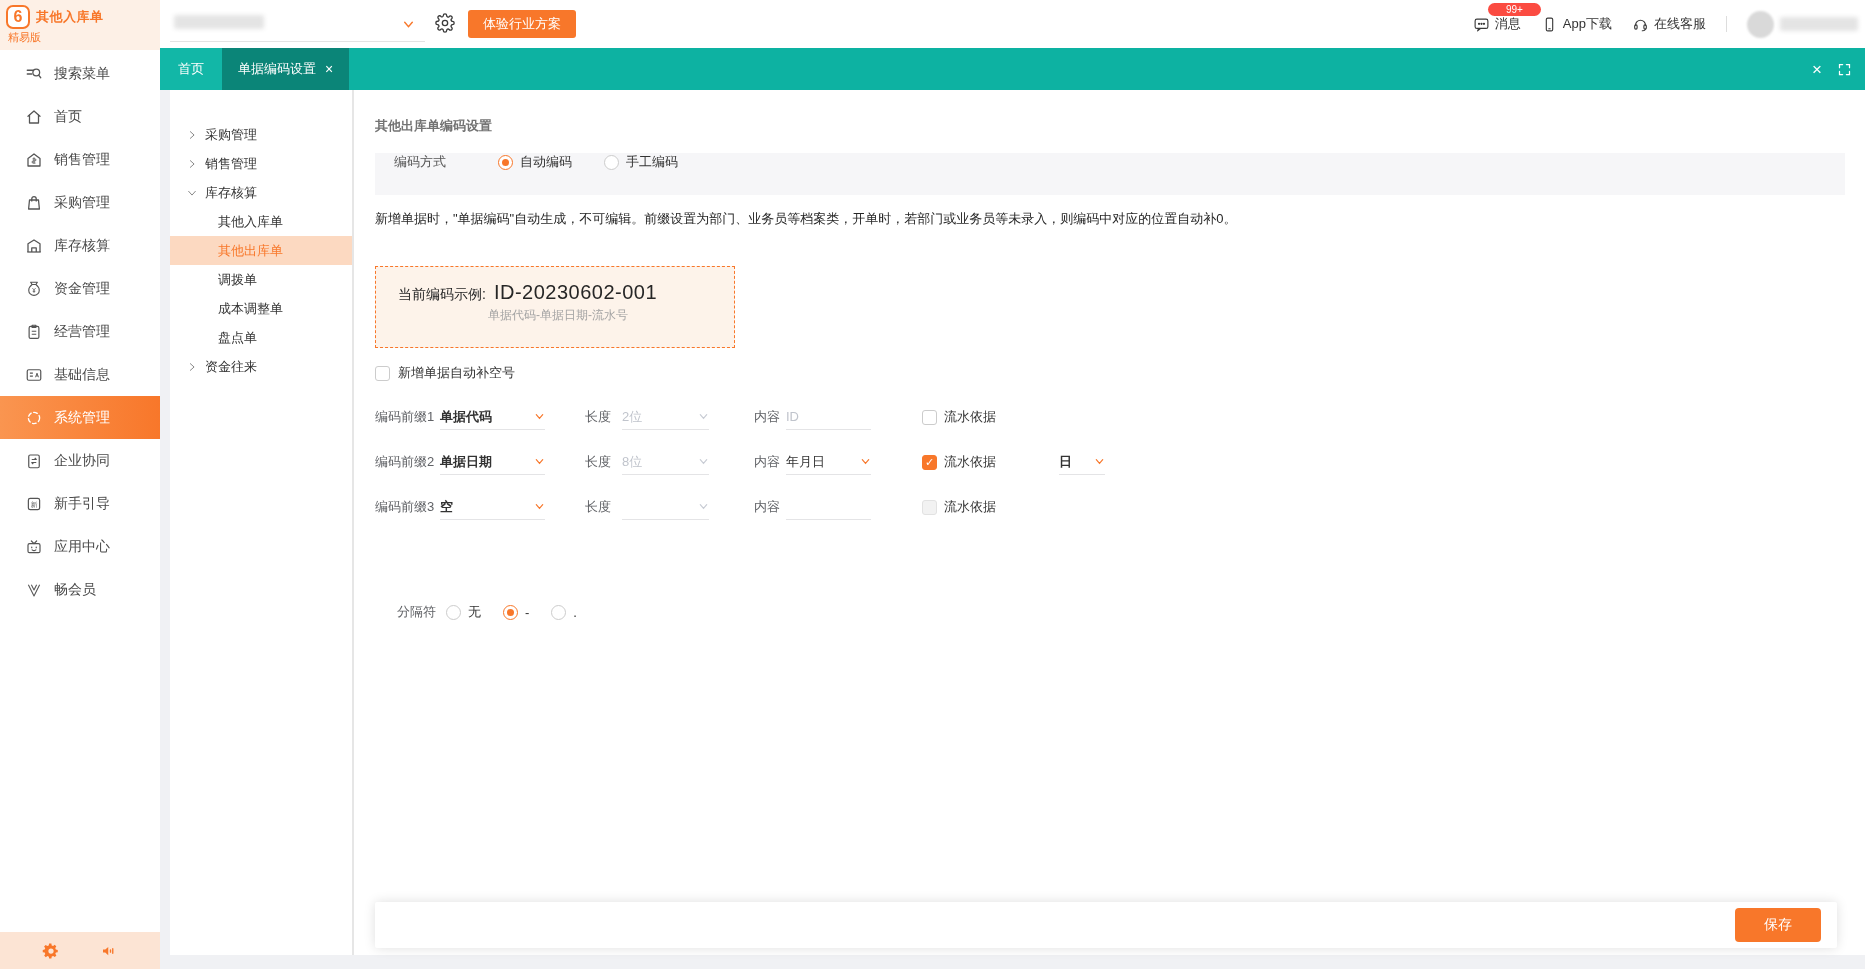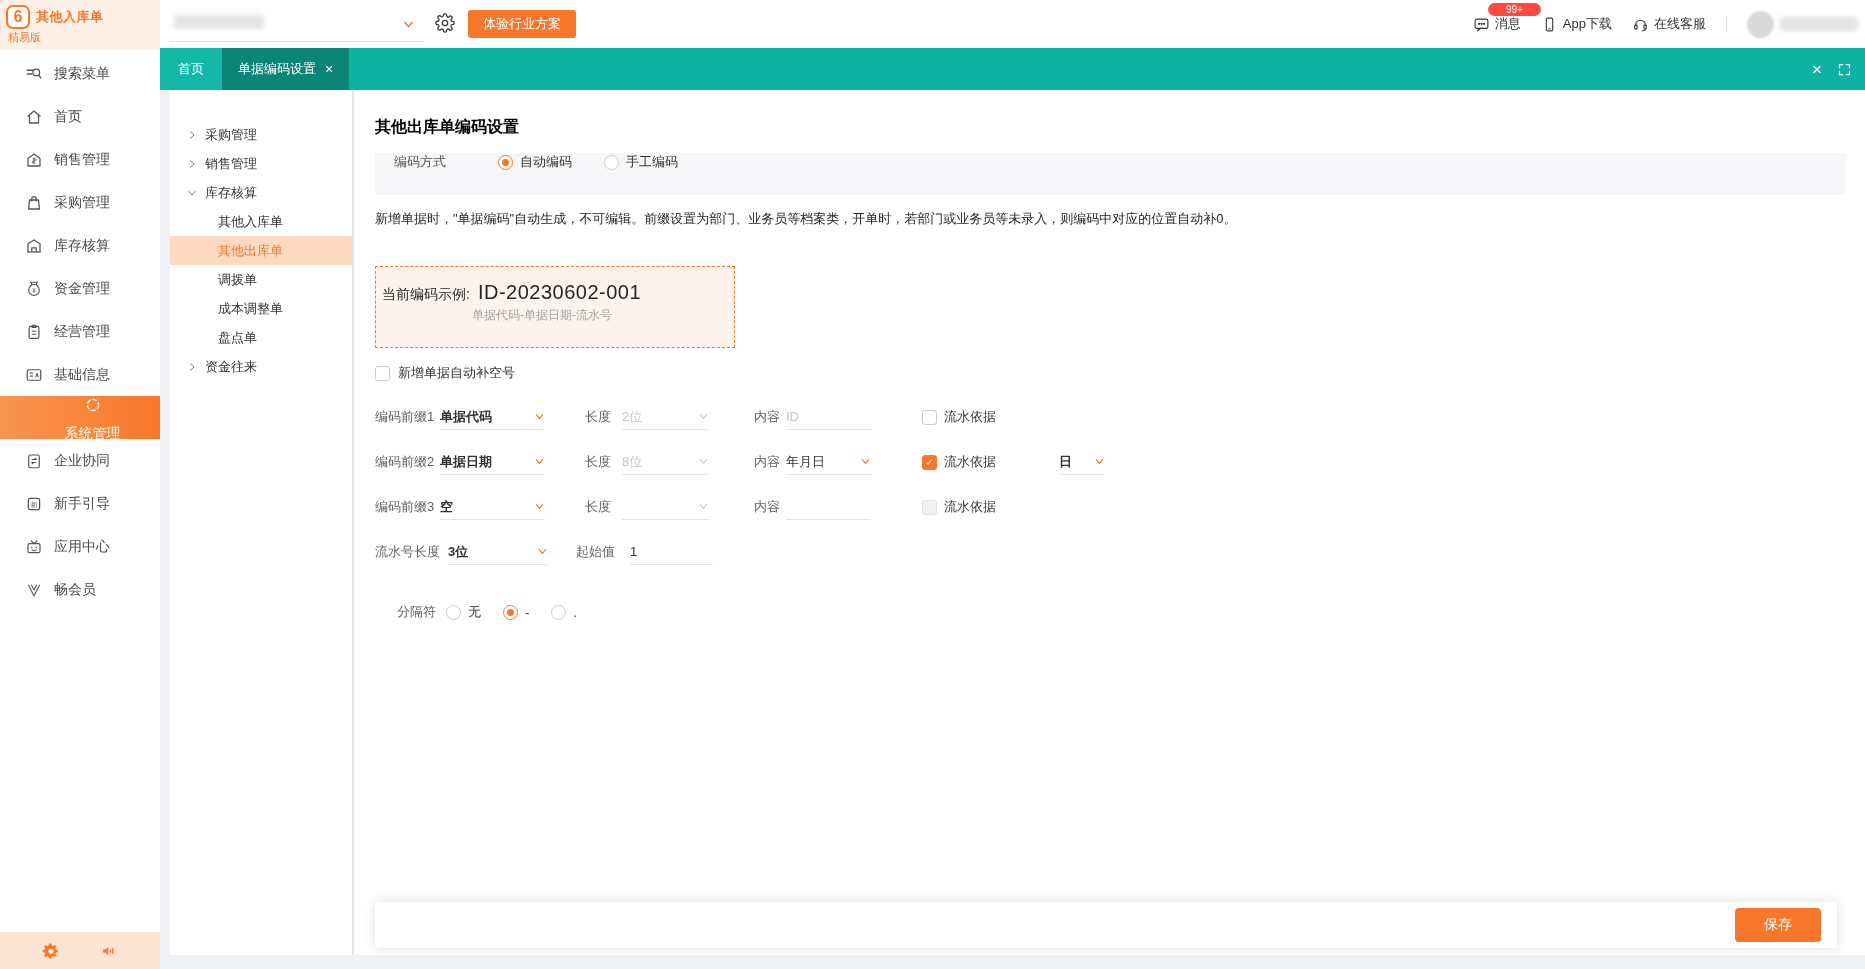--- a/index.html
+++ b/index.html
@@ -13,21 +13,21 @@
   .logo-row { display:flex; align-items:center; gap:6px; }
   .logo-badge { width:24px; height:24px; border-radius:7px; background:#fff; color:#f8772a;
                 display:flex; align-items:center; justify-content:center; font-weight:bold; font-size:16px;
                 border:2px solid #f8772a; }
   .brand-name { color:#f8772a; font-weight:bold; font-size:13px; letter-spacing:0.5px; }
   .edition { color:#f8772a; font-size:11px; margin:1px 0 0 2px; }
   .side-menu { position:absolute; top:52px; left:0; right:0; }
   .side-item { height:43px; display:flex; align-items:center; gap:11px; padding-left:25px;
                color:#4a4a4a; font-size:14px; cursor:pointer; }
   .side-item .sicon { width:18px; height:18px; display:flex; align-items:center; color:#555; }
-  .side-item.active { background:linear-gradient(90deg,#fa9550,#f8772a); color:#fff;flex-direction:column; }
+  .side-item.active { background:linear-gradient(90deg,#fa9550,#f8772a); color:#fff; }
   .side-item.active .sicon { color:#fff; }
   .sidebar-bottom { position:absolute; bottom:0; left:0; right:0; height:37px; background:#fce4d4;
                     display:flex; align-items:center; justify-content:space-around; padding:0 22px; }
   .sidebar-bottom .bicon { color:#f8772a; width:18px; height:18px; cursor:pointer; }
 
   
   .topbar { position:absolute; left:160px; top:0; width:1705px; height:48px; background:#fff; z-index:5; }
   .company-select { position:absolute; left:10px; top:6px; width:255px; height:36px; cursor:pointer;
                     border-bottom:1px solid #e3e3e3; }
   .blur-block { display:inline-block; height:14px; background:#e4e4e4; border-radius:2px; filter:blur(2px); }
@@ -61,31 +61,31 @@
   .submenu { position:absolute; left:170px; top:90px; width:182px; height:865px; background:#fff; z-index:4;
              padding-top:30px; }
   .sm-item { height:29px; display:flex; align-items:center; font-size:13px; color:#333; cursor:pointer; }
   .sm-item .smchev { width:10px; height:10px; margin:0 8px 0 17px; color:#8a8a8a; display:flex; }
   .sm-item.child { padding-left:48px; }
   .sm-item.selected { background:#fcd9c1; color:#f8772a; }
 
   
   .main-divider { position:absolute; left:352px; top:90px; width:2px; height:865px; background:#e6e6e6; z-index:5; }
   .main { position:absolute; left:354px; top:90px; width:1511px; height:865px; background:#fff; z-index:3; }
-  .page-title { position:absolute; left:21px; top:27px; font-size:16px; font-weight:bold; color:#000000; }
+  .page-title { position:absolute; left:21px; top:27px; font-size:13px; font-weight:bold; color:#737373; }
   .mode-bar { position:absolute; left:21px; top:63px; right:20px; height:42px; background:#f6f6f8;
               display:flex; align-items:flex-start; padding-left:19px; font-size:13px; }
   .mode-label { color:#555; margin-right:52px; }
   .radio-opt { display:flex; align-items:center; gap:7px; margin-right:32px; cursor:pointer; color:#333; }
   .radio { width:15px; height:15px; border-radius:50%; border:1px solid #ccc; background:#fff; position:relative; flex:0 0 15px; }
   .radio.sel { border-color:#f8772a; }
   .radio.sel::after { content:""; position:absolute; left:3px; top:3px; width:7px; height:7px; border-radius:50%; background:#f8772a; }
   .desc { position:absolute; left:21px; top:120px; font-size:13px; color:#262626; }
   .example-box { position:absolute; left:21px; top:176px; width:360px; height:82px; background:#fdf3ea;
-                 border:1px dashed #f8772a; padding:14px 0 0 6px; }
+                 border:1px dashed #f8772a; padding:14px 0 0 22px; }
   .example-line { display:flex; align-items:baseline; gap:8px; }
   .example-label { font-size:14px; color:#262626; }
   .example-code { font-size:20px; color:#262626; font-weight:500; letter-spacing:0.5px; }
   .example-hint { font-size:12px; color:#a3a3a3; margin:3px 0 0 90px; }
   .autofill-row { position:absolute; left:21px; top:274px; display:flex; align-items:center; gap:8px;
                   font-size:13px; color:#333; }
   .cb { width:15px; height:15px; border:1px solid #ccc; border-radius:3px; background:#fff; flex:0 0 15px;
         display:flex; align-items:center; justify-content:center; cursor:pointer; }
   .cb.checked { background:#f8772a; border-color:#f8772a; }
   .cb.checked::after { content:"✓"; color:#fff; font-size:11px; line-height:1; }
@@ -519,33 +519,20 @@
               <path d="M5 8l7 8 7-8"></path>
             </svg>
           </span>
       </span>
       <span class="ml-cont">内容</span>
       <input class="uinput w85 ml-ctrl3" style="">
       <span class="cb disabled ml-cb"></span>
       <span class="serial-lab">流水依据</span>
     </div>
 
-    <div class="frow r4">
-      <span class="flabel">流水号长度</span>
-      <span class="uctrl bold w100 ml-r4ctrl">
-        <span>3位</span>
-        <span class="chev">
-            <svg width="11" height="11" viewBox="0 0 24 24" fill="none" stroke="#f8772a" stroke-width="2.6" stroke-linecap="round">
-              <path d="M5 8l7 8 7-8"></path>
-            </svg>
-          </span>
-      </span>
-      <span class="ml-start">起始值</span>
-      <input class="uinput ml-startin" value="1" style="">
-    </div>
 
     <div class="frow rsep">
       <span class="sep-label">分隔符</span>
       <span class="sep-opt">
         <span class="radio"></span>
         <span>无</span>
       </span>
       <span class="sep-opt">
         <span class="radio sel"></span>
         <span>-</span>

